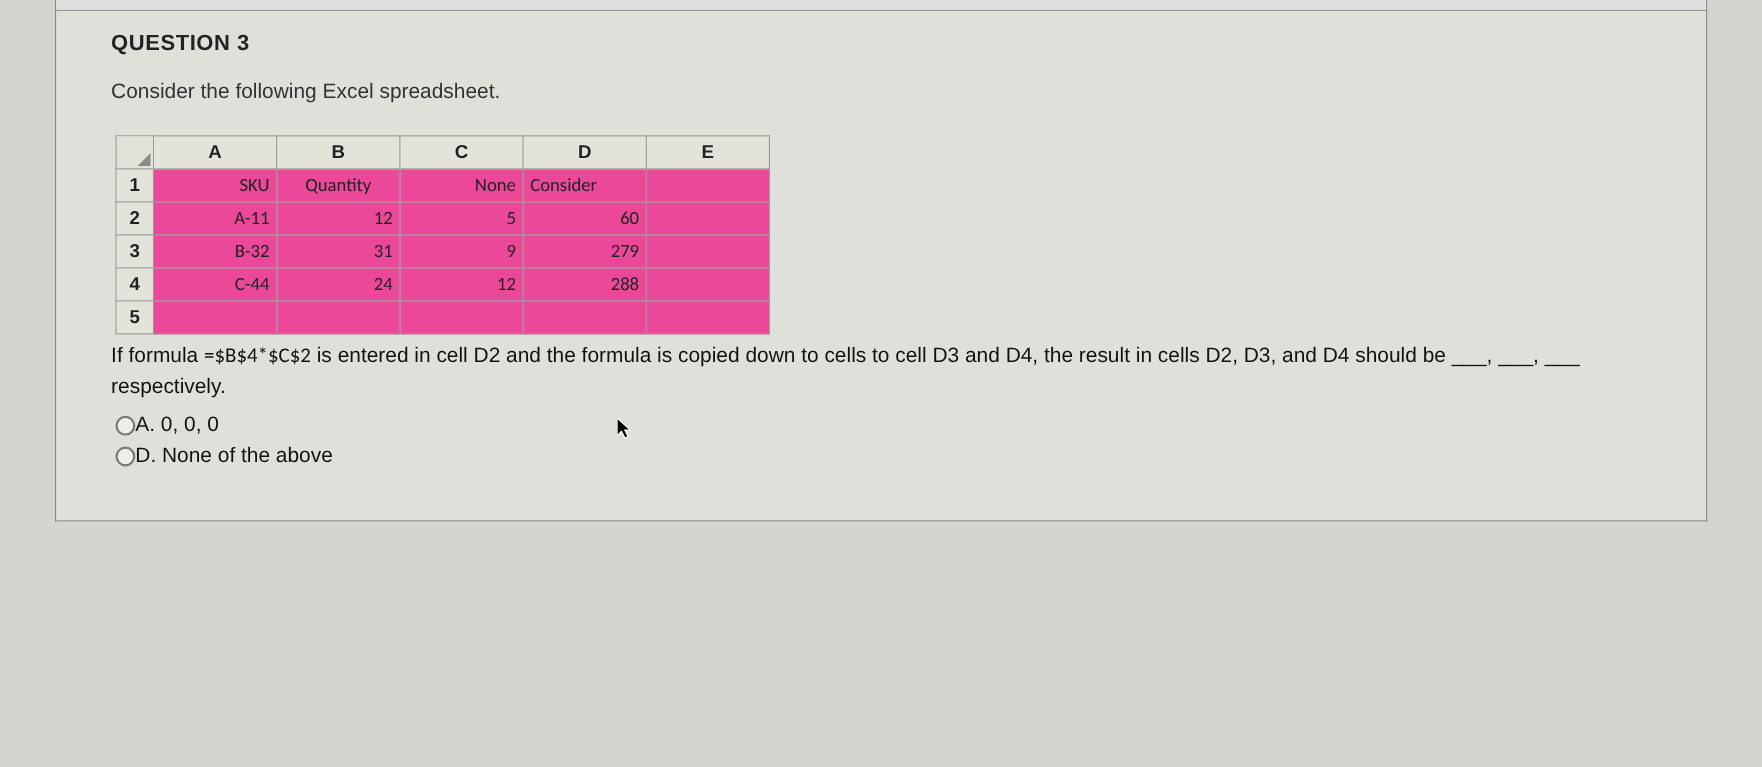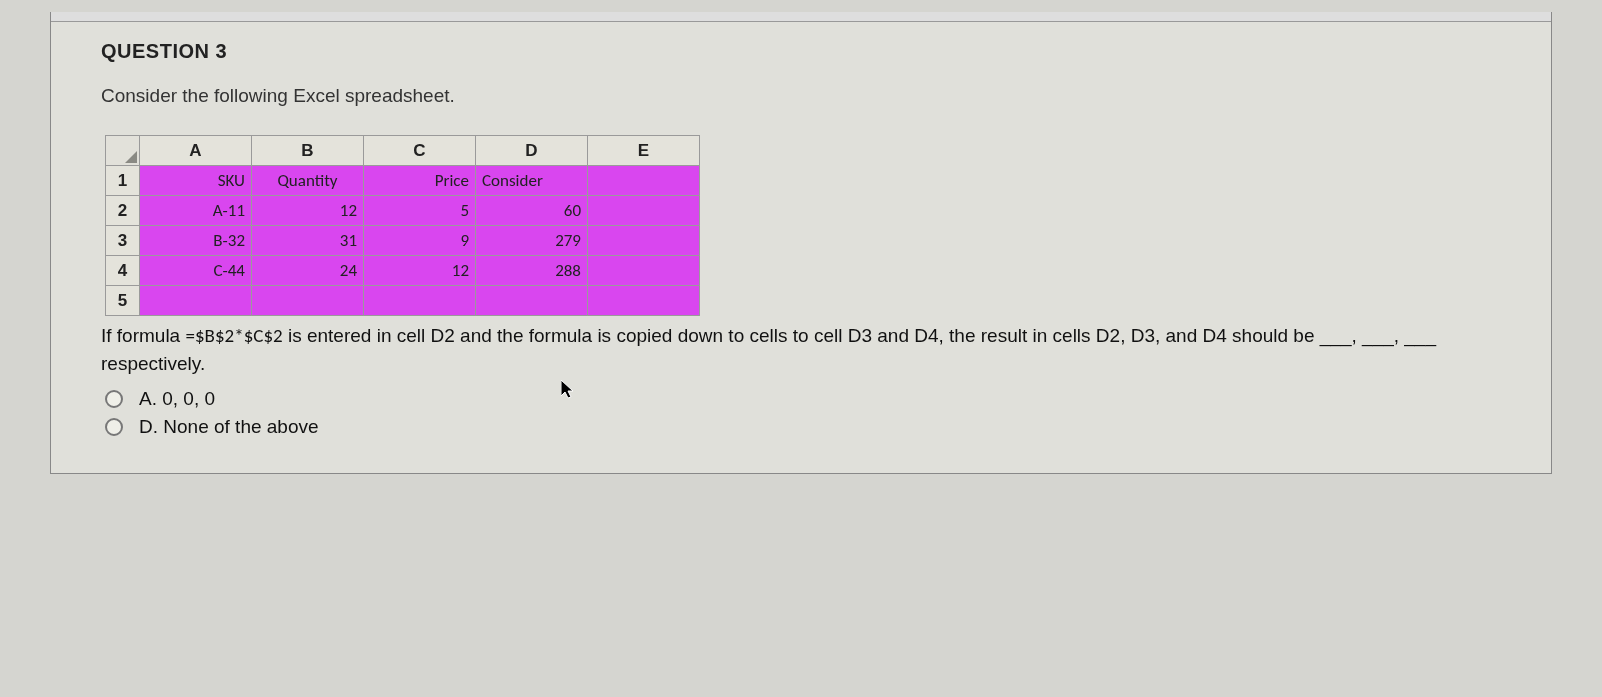--- a/index.html
+++ b/index.html
@@ -7,23 +7,23 @@
     font-family: Arial, Helvetica, sans-serif;
     background: #d5d5d0;
     padding: 0;
     width: 1602px;
     height: 697px;
     position: relative;
   }
   .outer-frame {
     border: 1px solid #888;
     border-top: none;
-    margin: 12px 50px;
+    margin: 0 50px;
     background: #e0e0da;
-    padding-bottom: 22px;
+    padding-bottom: 34px;
   }
   .top-bar {
     height: 10px;
     border-bottom: 1px solid #999;
     background: #dedede;
   }
   .content {
     padding: 18px 40px 10px 50px;
     color: #222;
   }
@@ -45,21 +45,21 @@
   table.ss {
     border-collapse: collapse;
     font-size: 17px;
     color: #222;
   }
   table.ss th, table.ss td {
     border: 1px solid #9a9a9a;
     height: 30px;
     padding: 0 6px;
     text-align: right;
-    background: #d946ef;
+    background: #ec4899;
   }
   table.ss .corner {
     width: 34px;
     background: #e2e1da;
     position: relative;
   }
   table.ss .corner svg {
     position: absolute;
     right: 2px;
     bottom: 2px;
@@ -90,21 +90,21 @@
   }
   .formula {
     font-family: Calibri, Arial, sans-serif;
   }
   .options {
     margin-left: 4px;
   }
   .opt {
     display: flex;
     align-items: center;
-    gap: 16px;
+    gap: 0;
     font-size: 19px;
     color: #111;
     padding: 3px 0;
   }
   .radio {
     width: 18px; height: 18px;
     border: 2px solid #777;
     border-radius: 50%;
     display: inline-flex;
     align-items: center;
@@ -152,21 +152,21 @@
           <th class="colh">A</th>
           <th class="colh">B</th>
           <th class="colh">C</th>
           <th class="colh">D</th>
           <th class="colh">E</th>
         </tr>
         <tr>
           <th class="rowh">1</th>
           <td>SKU</td>
           <td style="text-align:center">Quantity</td>
-          <td>Price</td>
+          <td>None</td>
           <td style="text-align:left">Consider</td>
           <td></td>
         </tr>
         <tr>
           <th class="rowh">2</th>
           <td>A-11</td>
           <td>12</td>
           <td>5</td>
           <td>60</td>
           <td></td>
@@ -194,21 +194,21 @@
           <td></td>
           <td></td>
           <td></td>
         </tr>
       </tbody>
         </table>
     </div>
 
 
     <div class="stem">
-      <span>If formula </span><span class="formula">=$B$2*$C$2</span><span> is entered in cell D2 and the formula is copied down to cells to cell D3 and D4, the result in cells D2, D3, and D4 should be ___, ___, ___ respectively.</span>
+      <span>If formula </span><span class="formula">=$B$4*$C$2</span><span> is entered in cell D2 and the formula is copied down to cells to cell D3 and D4, the result in cells D2, D3, and D4 should be ___, ___, ___ respectively.</span>
     </div>
 
     <div class="options">
       <div class="opt">
         <span class="radio"></span>
         <span>A. 0, 0, 0</span>
       </div>
       <div class="opt">
         <span class="radio"></span>
         <span>D. None of the above</span>

